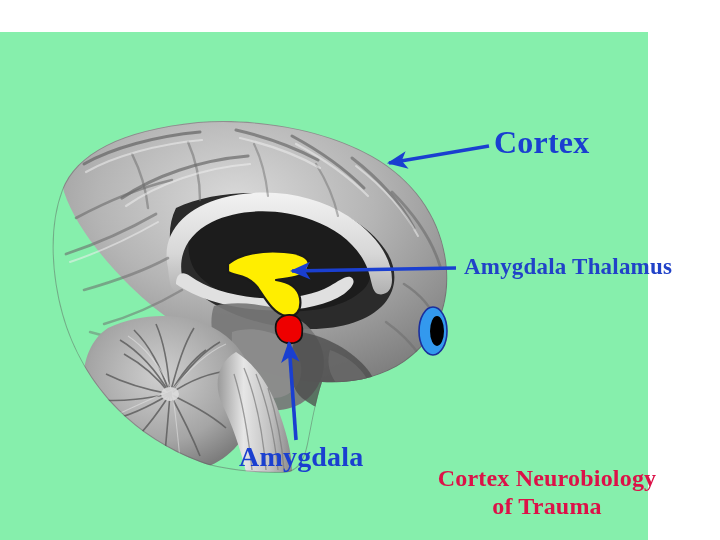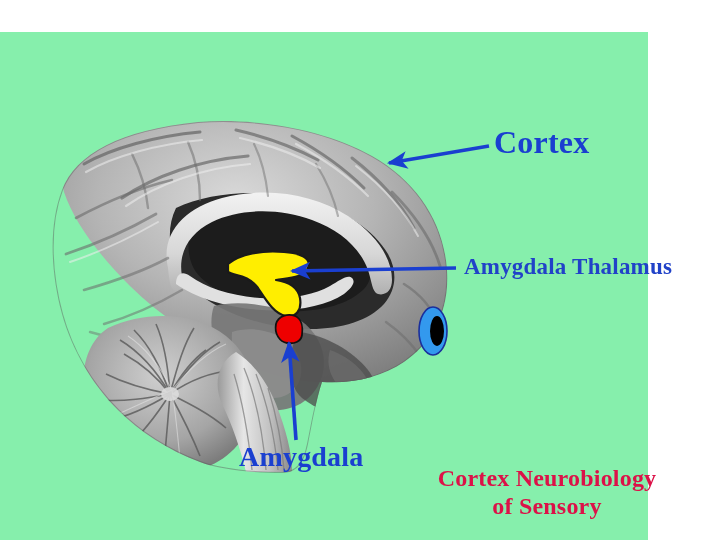--- a/index.html
+++ b/index.html
@@ -251,16 +251,16 @@
   </svg>
 
   <div class="label" id="label-cortex">Cortex</div>
 
   <div class="label" id="label-sensory-thalamus">Amygdala Thalamus</div>
 
   <div class="label" id="label-amygdala">Amygdala</div>
 
   <div id="title-block">
     <div>Cortex Neurobiology</div>
-    <div>of Sensory</div>
+    <div>of Trauma</div>
   </div>
 
 </div>
 
 </body></html>

